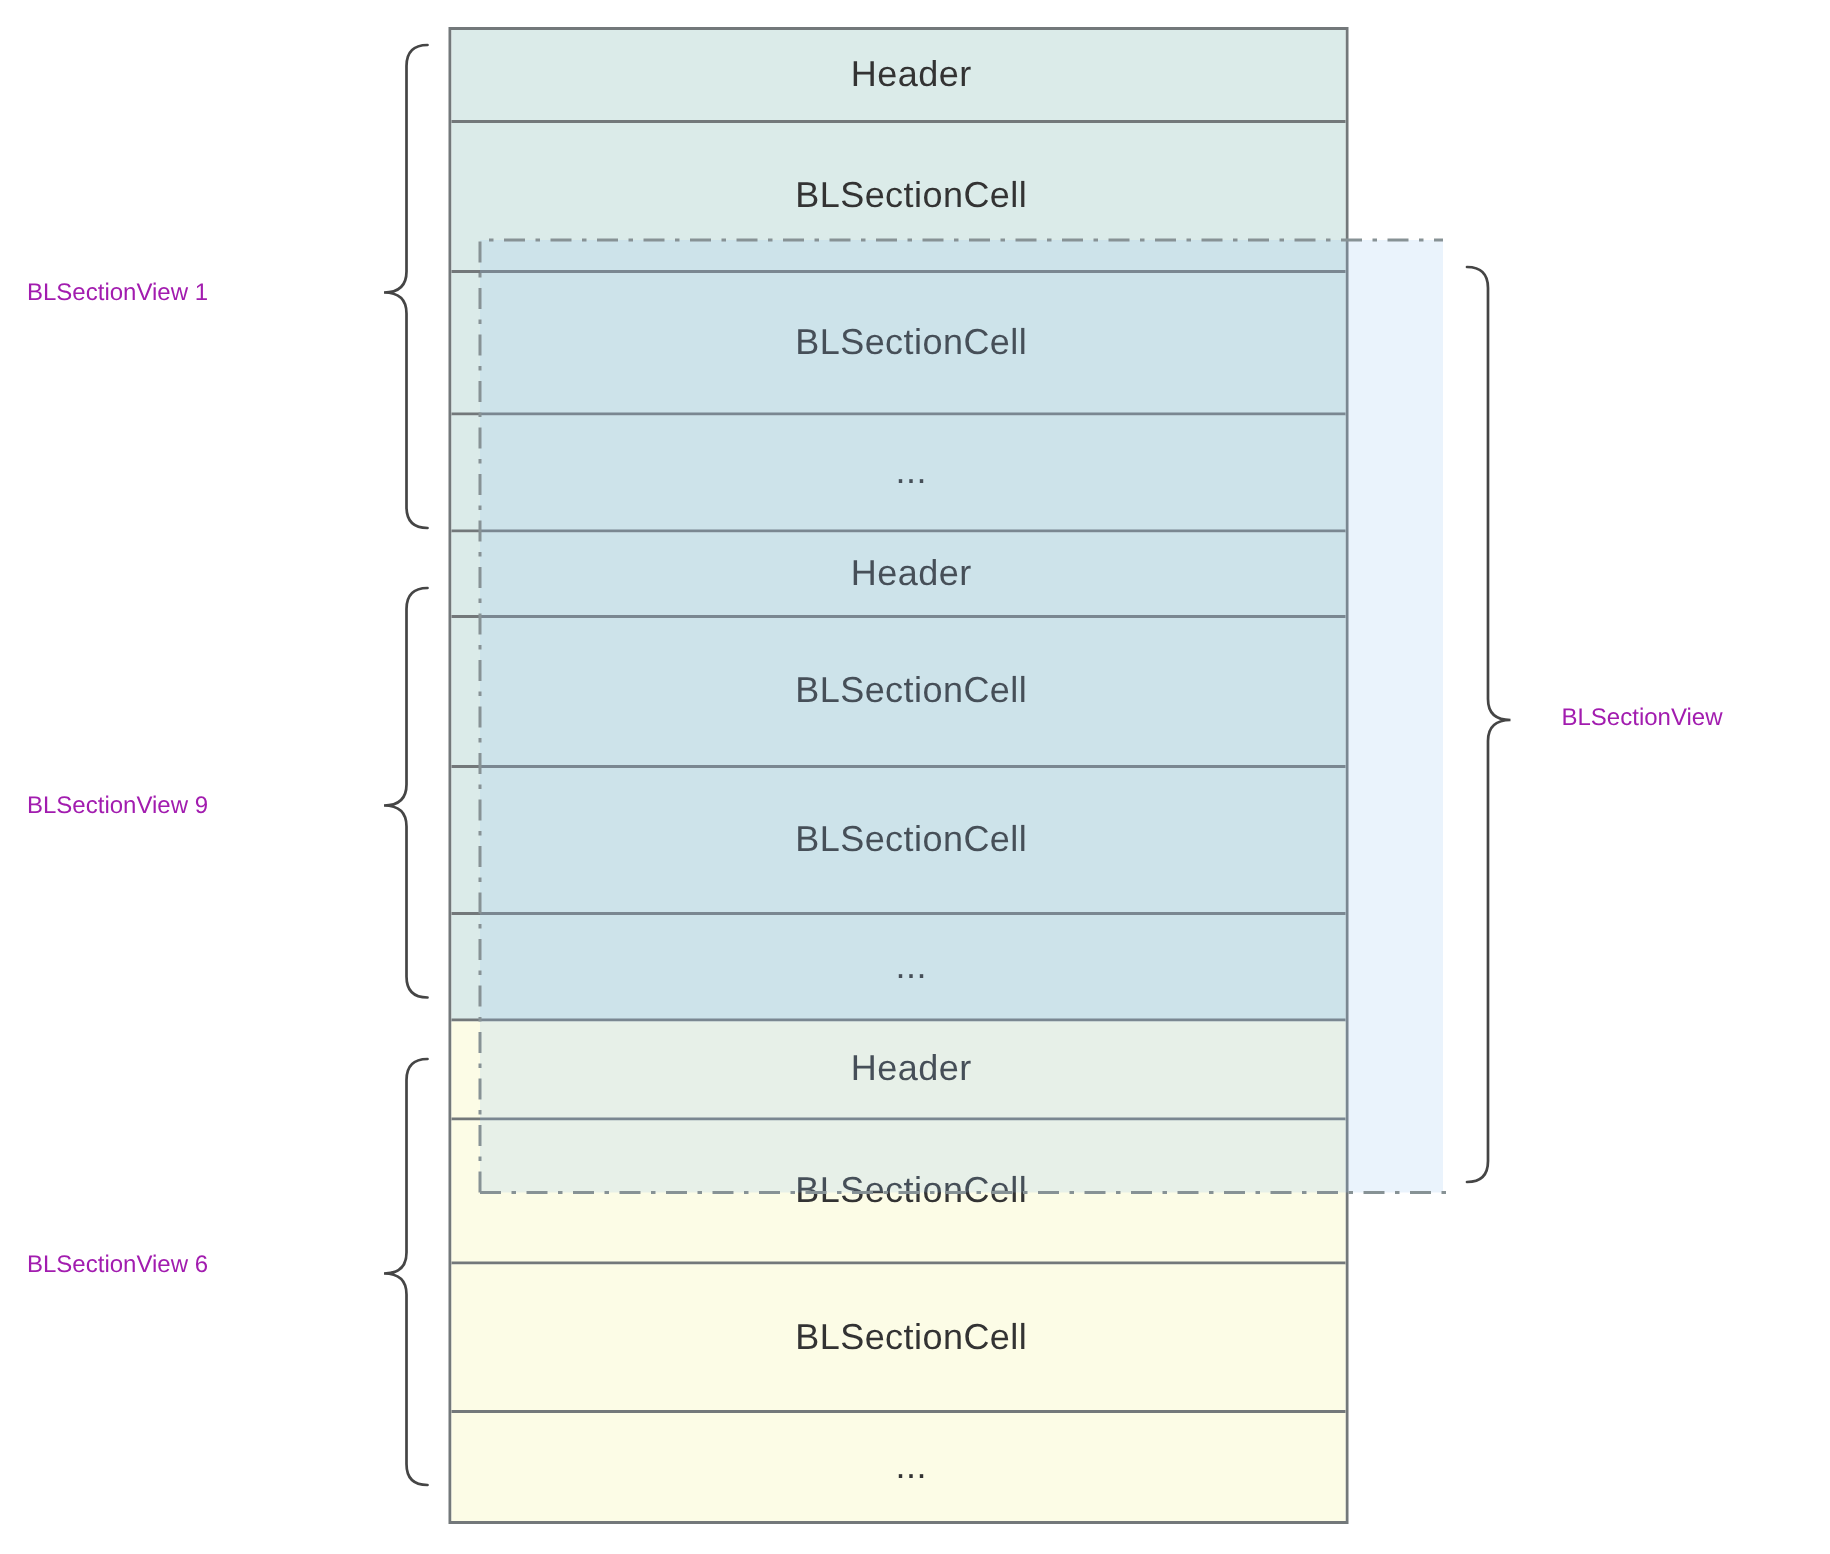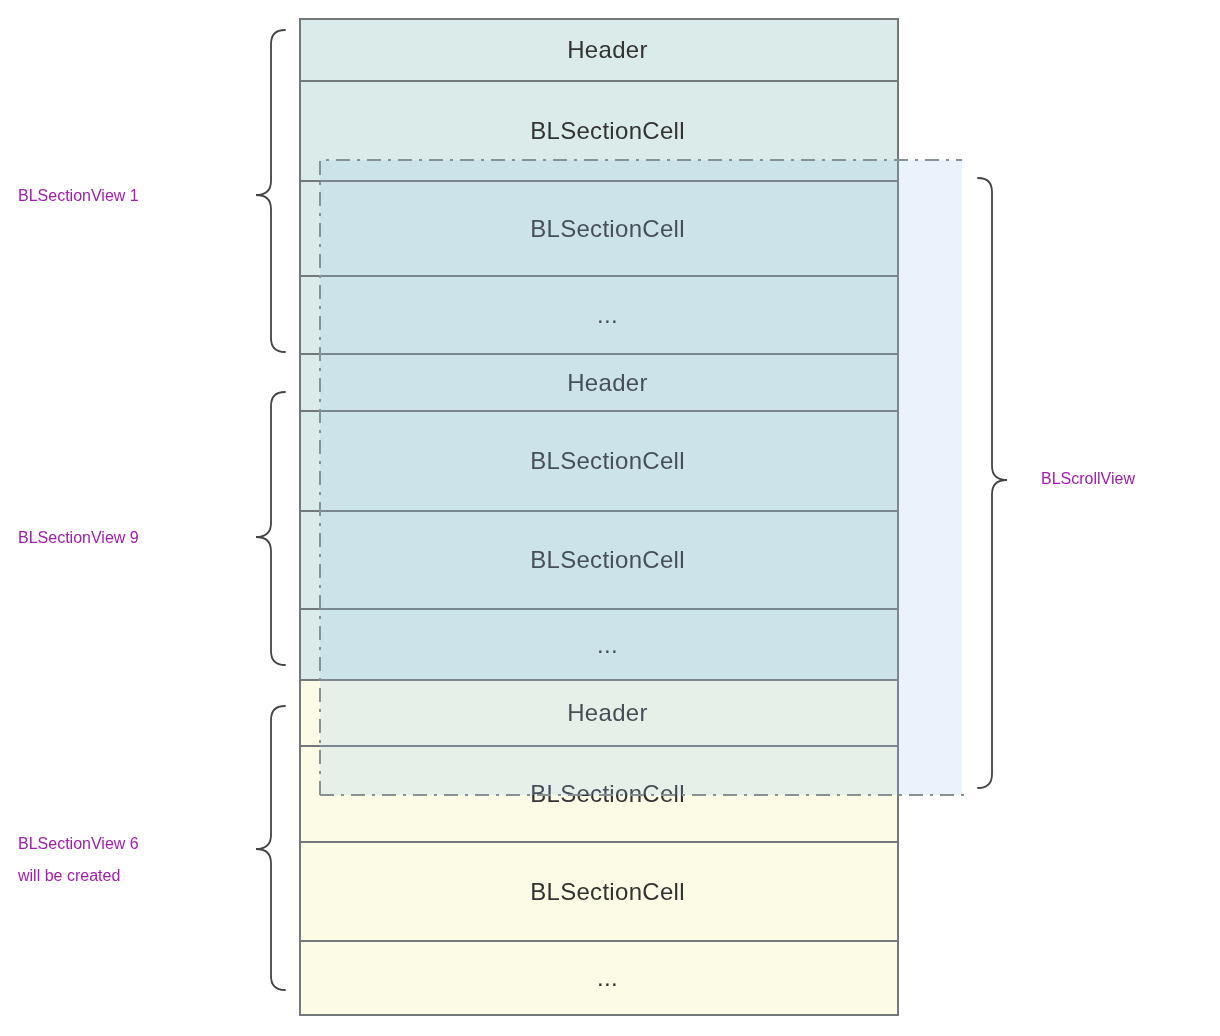--- a/index.html
+++ b/index.html
@@ -91,23 +91,22 @@
       </div>
     <div class="row r11 sec3">
         <span>...</span>
       </div>
   </div>
 
   <div class="side-label" id="label-section1">BLSectionView 1</div>
   <div class="side-label" id="label-section2">BLSectionView 9</div>
   <div class="side-label" id="label-section3">
     <div>BLSectionView 6</div>
-    <div>will be created</div>
   </div>
-  <div class="side-label" id="label-scrollview">BLScrollView</div>
+  <div class="side-label" id="label-scrollview">BLSectionView</div>
 
   <svg id="overlay-svg" xmlns="http://www.w3.org/2000/svg" width="1220" height="1036">
 
     <rect x="320" y="160" width="642" height="635" fill="rgba(150,195,240,0.20)" stroke="none"></rect>
 
     <path d="M 320 795 L 320 160 L 962 160 M 320 795 L 968 795" fill="none" stroke="#879295" stroke-width="2" stroke-dasharray="14 7 3 7"></path>
 
     <path d="M 285 30 Q 271 30 271 44 L 271 181 Q 271 195 256 195 Q 271 195 271 209 L 271 338 Q 271 352 285 352" fill="none" stroke="#454545" stroke-width="1.8" stroke-linecap="round"></path>
 
     <path d="M 285 392 Q 271 392 271 406 L 271 523 Q 271 537 256 537 Q 271 537 271 551 L 271 651 Q 271 665 285 665" fill="none" stroke="#454545" stroke-width="1.8" stroke-linecap="round"></path>

